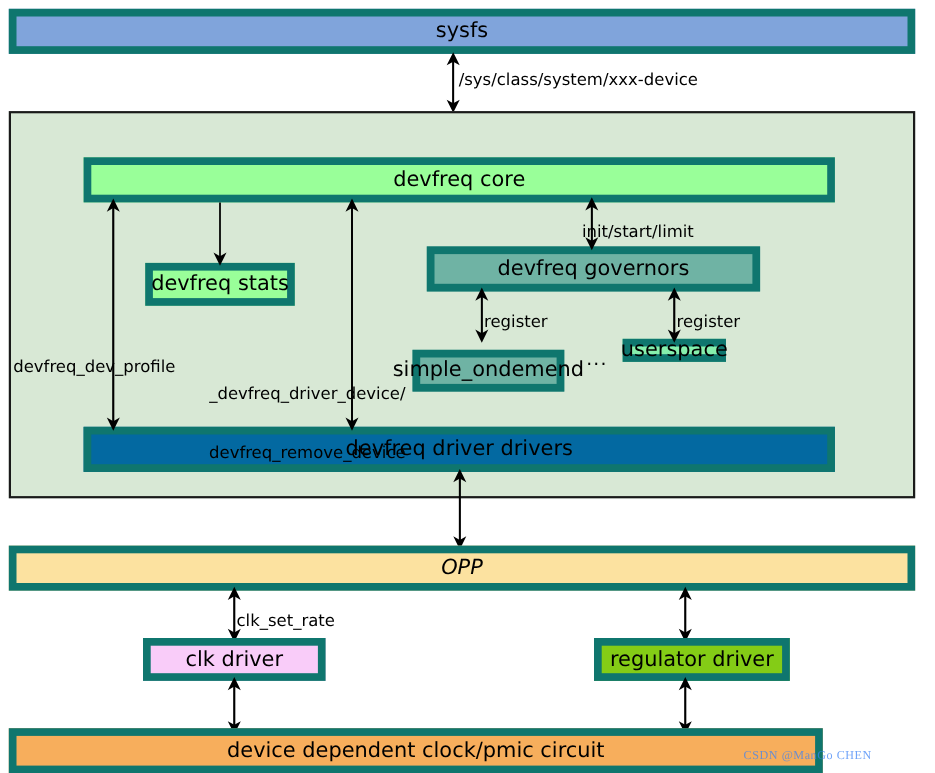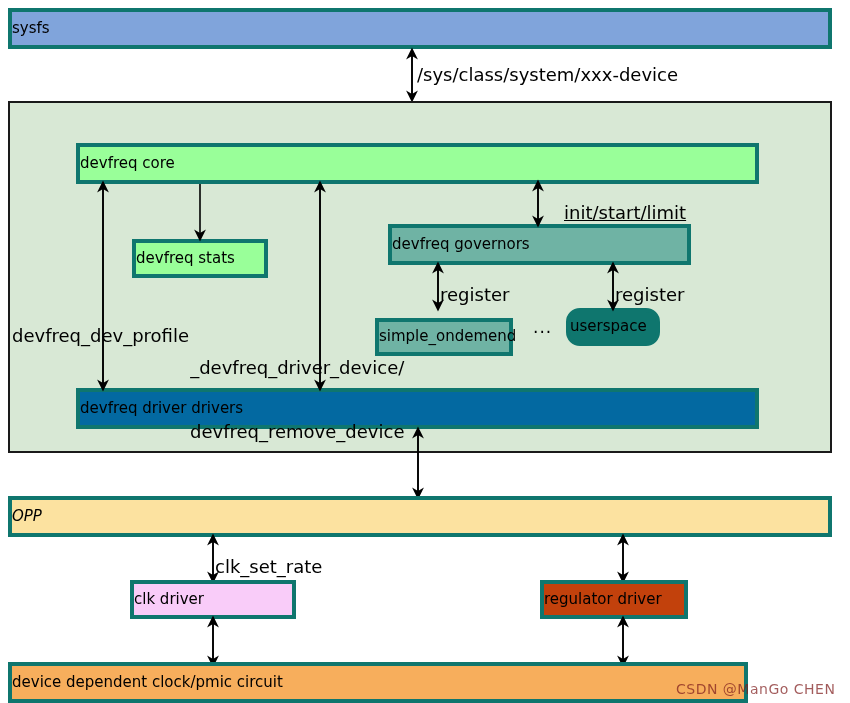--- a/index.html
+++ b/index.html
@@ -13,53 +13,55 @@
   #canvas {
     position: relative;
     width: 850px;
     height: 703px;
     background: #ffffff;
     overflow: hidden;
   }
   .box {
     position: absolute;
     box-sizing: border-box;
-    border: 4px solid #0f766e;
+    border: 7px solid #0f766e;
     display: flex;
     align-items: center;
+    justify-content: center;
     color: #000000;
-    font-size: 15px;
+    font-size: 19px;
     line-height: 1.15;
     white-space: nowrap;
   }
   .container-box {
     position: absolute;
     box-sizing: border-box;
     border: 2px solid #1a1a1a;
   }
   .lbl {
     position: absolute;
     color: #000000;
-    font-size: 18px;
+    font-size: 15px;
     line-height: 1.18;
     white-space: nowrap;
   }
   .lbl.two-line { white-space: pre; }
   .arrow-svg {
     position: absolute;
     overflow: visible;
     pointer-events: none;
   }
   .watermark {
     position: absolute;
-    color: #7f1d1d;
+    color: #3b82f6;
     opacity: 0.72;
-    font-size: 14px;
+    font-size: 11px;
     letter-spacing: 0.5px;
     white-space: nowrap;
+    font-family: Liberation Serif, serif;
   }
   .dots {
     position: absolute;
     font-size: 17px;
     color: #000;
     letter-spacing: 1px;
   }
 </style>
 </head>
 <body>
@@ -94,21 +96,21 @@
   <div class="box" style="left:132px; top:239px; width:136px; height:39px; background:#99FF99;">
     <span>devfreq stats</span>
   </div>
 
   <div class="box" style="left:375px; top:308px; width:138px; height:38px; background:#6FB3A4; overflow:visible;margin-top:10px;">
     <span>simple_ondemend</span>
   </div>
 
   <div class="dots" style="left:533px; top:317px;">...</div>
 
-  <div class="box" style="left:566px; top:308px; width:94px; height:38px; background:#0f766e;border-radius:14px;">
+  <div class="box" style="left:566px; top:308px; width:94px; height:21px; background:#86efac;">
     <span>userspace</span>
   </div>
 
   <div class="box" style="left:76px; top:388px; width:683px; height:41px; background:#0369a1;">
     <span>devfreq driver drivers</span>
   </div>
 
   <svg class="arrow-svg" style="left:93px; top:182px; width:20px; height:208px;" viewBox="0 0 20 208">
     <line x1="10" y1="204" x2="10" y2="4" stroke="#000" stroke-width="1.6" marker-end="url(#ah)"></line>
     <line x1="10" y1="4" x2="10" y2="204" stroke="#000" stroke-width="1.6" marker-end="url(#ah)"></line>
@@ -125,21 +127,21 @@
   </svg>
   <div class="lbl two-line" style="left:190px; top:315px; text-align:center;">
     <div>_devfreq_driver_device/</div>
     <div>devfreq_remove_device</div>
   </div>
 
   <svg class="arrow-svg" style="left:528px; top:182px; width:20px; height:44px;" viewBox="0 0 20 44">
     <line x1="10" y1="40" x2="10" y2="3" stroke="#000" stroke-width="1.6" marker-end="url(#ah)"></line>
     <line x1="10" y1="3" x2="10" y2="40" stroke="#000" stroke-width="1.6" marker-end="url(#ah)"></line>
   </svg>
-  <div class="lbl" style="left:564px; top:202px;text-decoration:underline;">init/start/limit</div>
+  <div class="lbl" style="left:529px; top:202px;">init/start/limit</div>
 
   <svg class="arrow-svg" style="left:428px; top:264px; width:20px; height:46px;" viewBox="0 0 20 46">
     <line x1="10" y1="42" x2="10" y2="3" stroke="#000" stroke-width="1.6" marker-end="url(#ah)"></line>
     <line x1="10" y1="3" x2="10" y2="42" stroke="#000" stroke-width="1.6" marker-end="url(#ah)"></line>
   </svg>
   <div class="lbl" style="left:440px; top:284px;">register</div>
 
   <svg class="arrow-svg" style="left:603px; top:264px; width:20px; height:46px;" viewBox="0 0 20 46">
     <line x1="10" y1="42" x2="10" y2="3" stroke="#000" stroke-width="1.6" marker-end="url(#ah)"></line>
     <line x1="10" y1="3" x2="10" y2="42" stroke="#000" stroke-width="1.6" marker-end="url(#ah)"></line>
@@ -163,21 +165,21 @@
 
   <svg class="arrow-svg" style="left:613px; top:536px; width:20px; height:46px;" viewBox="0 0 20 46">
     <line x1="10" y1="42" x2="10" y2="3" stroke="#000" stroke-width="1.6" marker-end="url(#ah)"></line>
     <line x1="10" y1="3" x2="10" y2="42" stroke="#000" stroke-width="1.6" marker-end="url(#ah)"></line>
   </svg>
 
   <div class="box" style="left:130px; top:580px; width:166px; height:39px; background:#F9CCF9;">
     <span>clk driver</span>
   </div>
 
-  <div class="box" style="left:540px; top:580px; width:148px; height:39px; background:#c2410c;">
+  <div class="box" style="left:540px; top:580px; width:178px; height:39px; background:#84cc16;">
     <span>regulator driver</span>
   </div>
 
   <svg class="arrow-svg" style="left:203px; top:618px; width:20px; height:48px;" viewBox="0 0 20 48">
     <line x1="10" y1="44" x2="10" y2="3" stroke="#000" stroke-width="1.6" marker-end="url(#ah)"></line>
     <line x1="10" y1="3" x2="10" y2="44" stroke="#000" stroke-width="1.6" marker-end="url(#ah)"></line>
   </svg>
 
   <svg class="arrow-svg" style="left:613px; top:618px; width:20px; height:48px;" viewBox="0 0 20 48">
     <line x1="10" y1="44" x2="10" y2="3" stroke="#000" stroke-width="1.6" marker-end="url(#ah)"></line>

